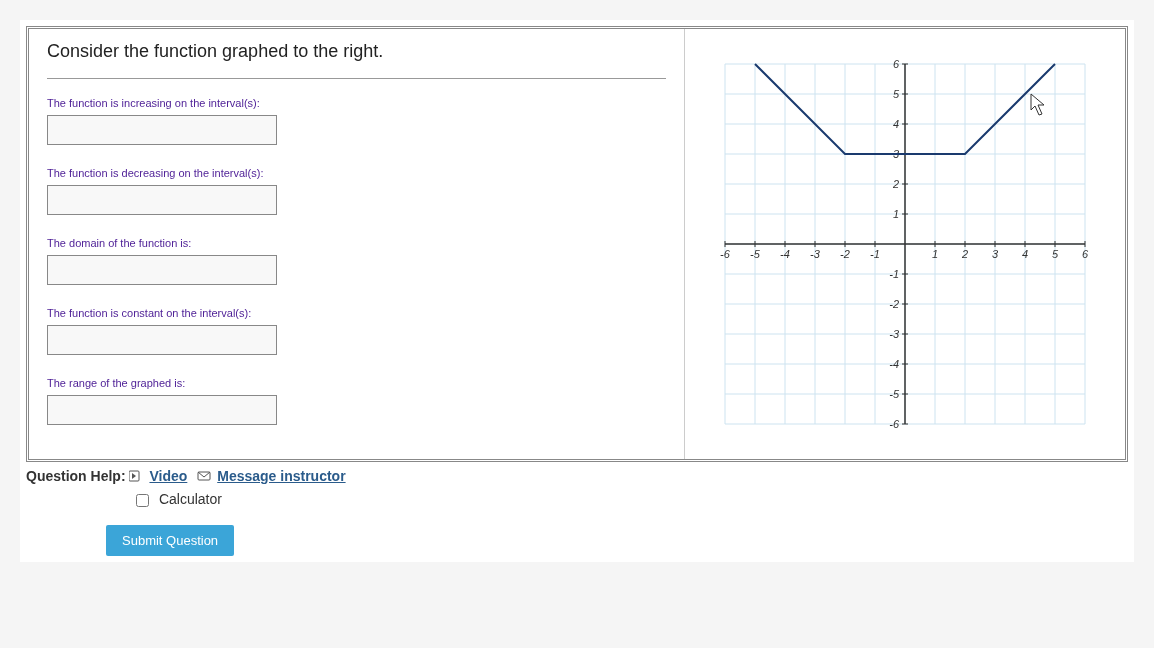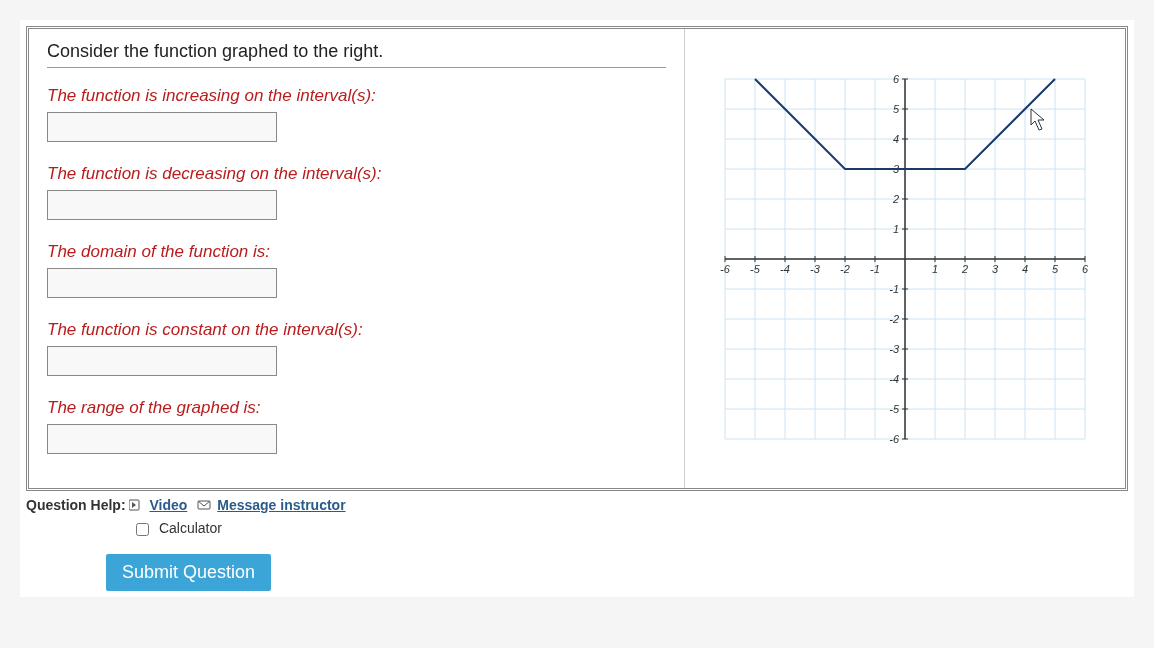--- a/index.html
+++ b/index.html
@@ -27,32 +27,31 @@
     .right-panel {
       width: 440px;
       display: flex;
       align-items: center;
       justify-content: center;
       padding: 20px;
     }
     .intro {
       font-size: 18px;
       color: #222;
-      padding-bottom: 5px;
+      padding-bottom: 16px;
       border-bottom: 1px solid #999;
       margin-bottom: 18px;
     }
     .prompt-group {
       margin-bottom: 22px;
     }
     .prompt-label {
-      font-size: 17px;
-      color: #b91c1c;
+      font-size: 11px;
+      color: #4c1d95;
       margin-bottom: 6px;
-      font-style: italic;
     }
     .answer-input {
       width: 230px;
       height: 30px;
       border: 1px solid #888;
       background: #f8f8f8;
       padding: 4px 6px;
       font-size: 14px;
     }
     .help-row {
@@ -85,21 +84,21 @@
       margin-right: 6px;
       vertical-align: middle;
     }
     .submit-btn {
       margin-top: 18px;
       margin-left: 80px;
       background: #3ba5d8;
       color: #fff;
       border: none;
       padding: 8px 16px;
-      font-size: 18px;
+      font-size: 13px;
       cursor: pointer;
       border-radius: 2px;
     }
     .graph-svg {
       width: 380px;
       height: 380px;
     }
     .outer-wrap {
       background: #fff;
       padding: 6px;

